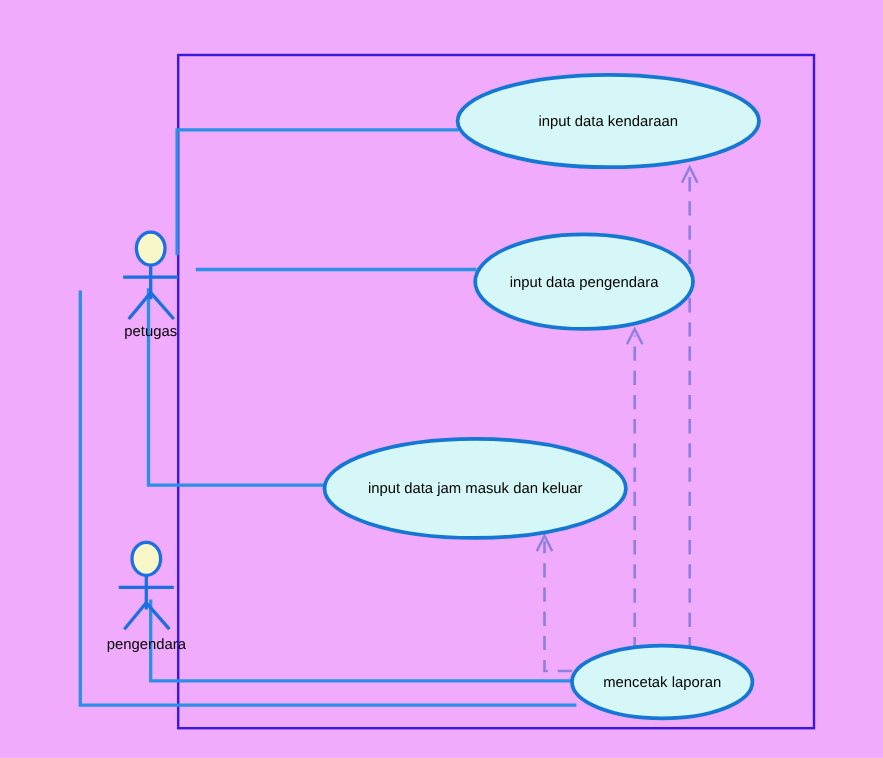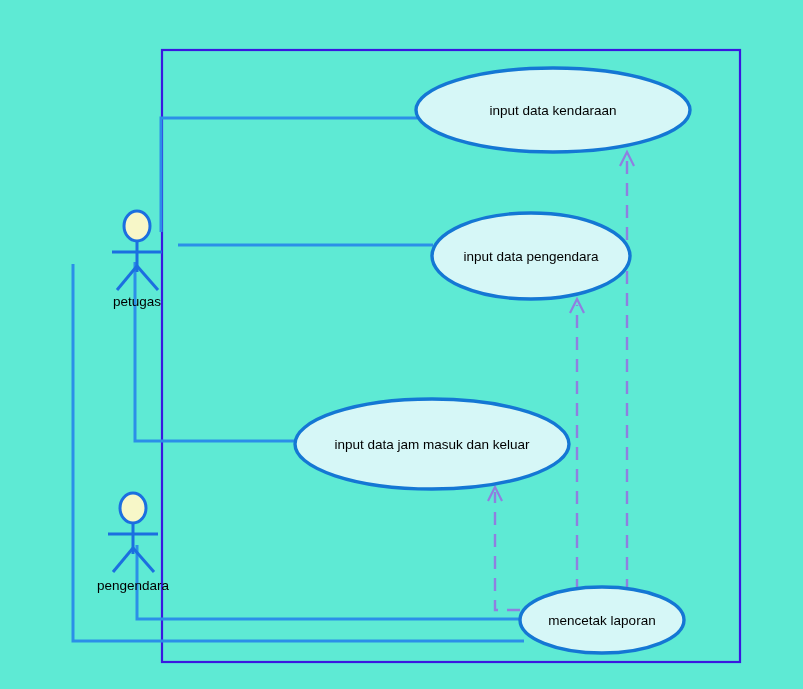--- a/index.html
+++ b/index.html
@@ -7,21 +7,21 @@
     padding: 0;
     background: #ffffff;
   }
   body {
     font-family: "Liberation Sans", sans-serif;
   }
   #diagram-root {
     position: relative;
     width: 803px;
     height: 689px;
-    background: #5eead4;
+    background: #f0abfc;
     overflow: hidden;
   }
   svg#usecase-svg {
     display: block;
     width: 803px;
     height: 689px;
   }
   .uc-label {
     font-family: "Liberation Sans", sans-serif;
     font-size: 13.5px;

